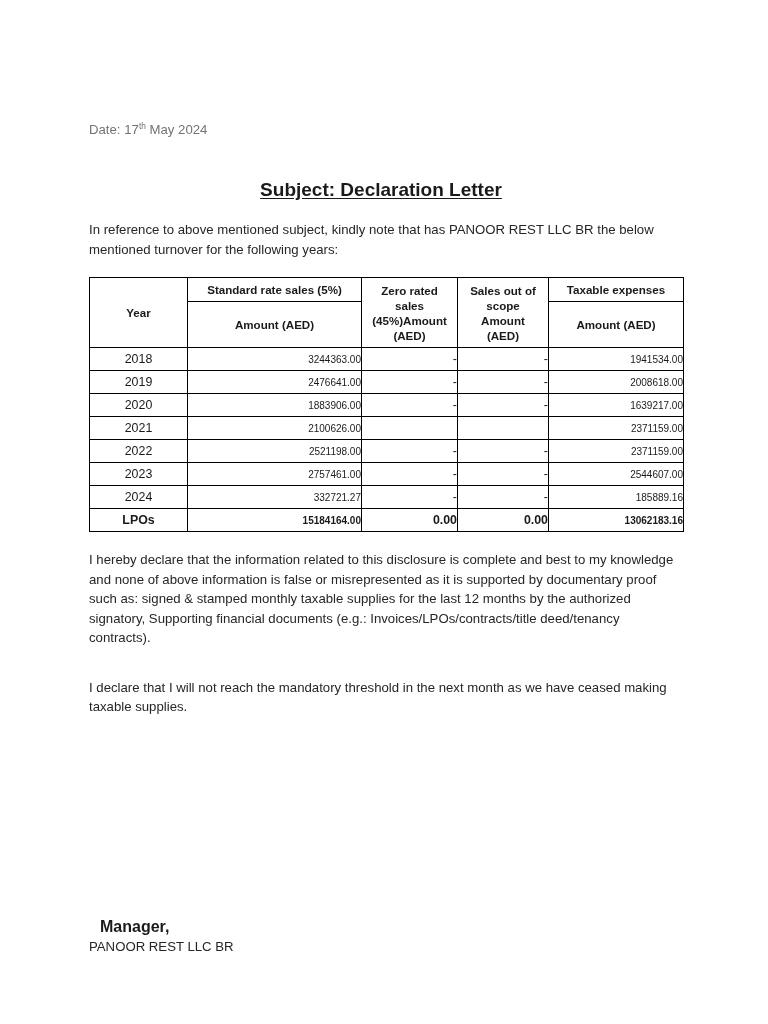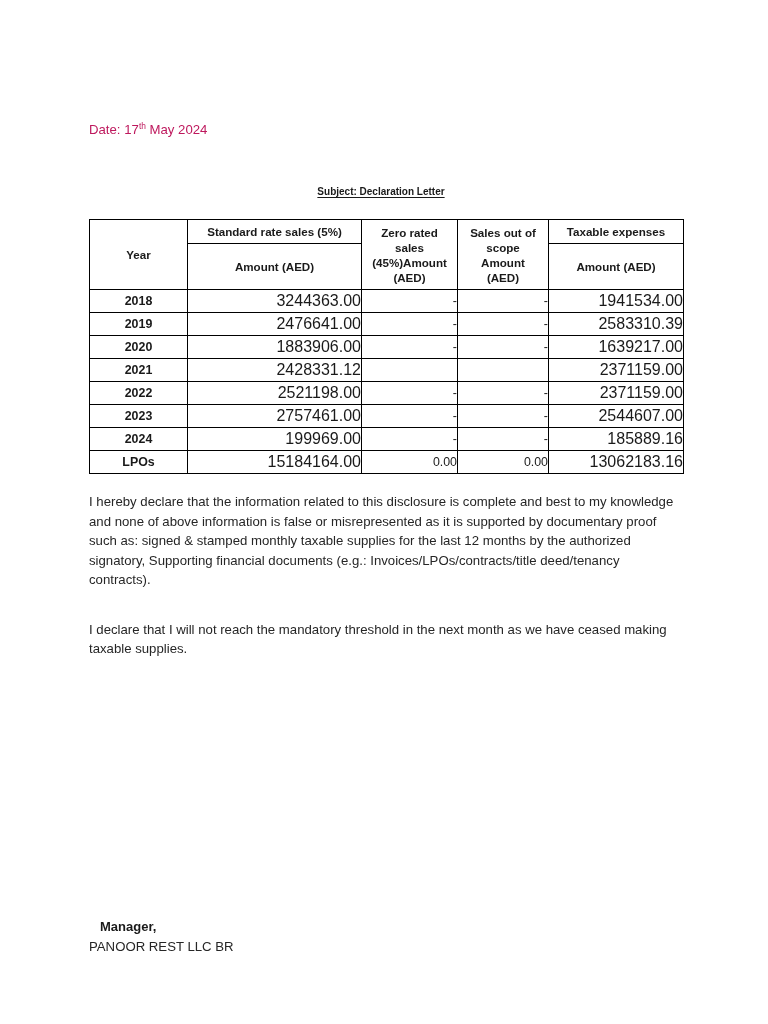--- a/index.html
+++ b/index.html
@@ -29,40 +29,40 @@
     left: 89px;
     top: 121px;
     width: 594px;
   }
 
   
   .line-date {
     font-size: 13.2px;
     line-height: 18px;
     margin: 0 0 26px 0;
-    color: #be185d;
+    color: #737373;
   }
   .line-to {
     font-size: 13.2px;
     line-height: 18px;
     font-weight: bold;
     margin: 0 0 0 0;
     color: #1a1a1a;
   }
   .line-to .u {
     text-decoration: underline;
     text-underline-offset: 2px;
   }
   .subject-wrap {
     margin: 42px 0 0 0;
     text-align: center;
     padding-right: 10px;
   }
   .subject {
-    font-size: 10px;
+    font-size: 19px;
     line-height: 18px;
     font-weight: bold;
     text-decoration: underline;
     text-underline-offset: 2px;
     color: #1a1a1a;
   }
   .para {
     font-size: 13.2px;
     line-height: 19.5px;
     margin: 20px 0 0 0;
@@ -100,37 +100,37 @@
     padding: 3px 4px;
   }
   th.year-cell {
     font-size: 12.4px;
   }
   td.year-cell {
     text-align: center;
     font-size: 12.4px;
     height: 22px;
     padding: 1px 4px;
-    font-weight: bold;
+    font-weight: normal;
   }
   td.num {
     text-align: right;
-    font-size: 16px;
+    font-size: 10px;
     height: 22px;
     padding: 1px 7px 1px 4px;
     margin-top: 16px;
   }
   td.dash {
     text-align: right;
     font-size: 12.4px;
     height: 22px;
     padding: 1px 7px 1px 4px;
   }
   tr.total-row td {
-    font-weight: normal;
+    font-weight: bold;
   }
   tr.total-row td.year-cell {
     font-weight: bold;
   }
   .col-year   { width: 98px; }
   .col-std    { width: 174px; }
   .col-zero   { width: 96px; }
   .col-scope  { width: 91px; }
   .col-exp    { width: 135px; }
 
@@ -142,21 +142,21 @@
   }
 
   
   .sig-block {
     position: absolute;
     left: 89px;
     top: 918px;
     width: 500px;
   }
   .sig-title {
-    font-size: 13px;
+    font-size: 16px;
     line-height: 18px;
     font-weight: bold;
     color: #1a1a1a;
     margin: 0;
     padding-left: 11px;
   }
   .sig-company {
     font-size: 13.2px;
     line-height: 18px;
     color: #262626;
@@ -170,20 +170,21 @@
 
   <div class="content">
 
     <p class="line-date"><span>Date:</span> <span>17</span><sup>th</sup><span> May 2024</span></p>
 
 
     <div class="subject-wrap">
       <span class="subject">Subject: Declaration Letter</span>
     </div>
 
+    <p class="para">In reference to above mentioned subject, kindly note that has PANOOR REST LLC BR the below mentioned turnover for the following years:</p>
 
     <table class="turnover">
       <colgroup>
         <col class="col-year">
         <col class="col-std">
         <col class="col-zero">
         <col class="col-scope">
         <col class="col-exp">
       </colgroup>
       <thead>
@@ -215,53 +216,53 @@
             <td class="num">3244363.00</td>
             <td class="dash">-</td>
             <td class="dash">-</td>
             <td class="num">1941534.00</td>
           </tr>
           <tr>
             <td class="year-cell">2019</td>
             <td class="num">2476641.00</td>
             <td class="dash">-</td>
             <td class="dash">-</td>
-            <td class="num">2583310.39</td>
+            <td class="num">2008618.00</td>
           </tr>
           <tr>
             <td class="year-cell">2020</td>
             <td class="num">1883906.00</td>
             <td class="dash">-</td>
             <td class="dash">-</td>
             <td class="num">1639217.00</td>
           </tr>
           <tr>
             <td class="year-cell">2021</td>
-            <td class="num">2428331.12</td>
+            <td class="num">2100626.00</td>
             <td class="dash"></td>
             <td class="dash"></td>
             <td class="num">2371159.00</td>
           </tr>
           <tr>
             <td class="year-cell">2022</td>
             <td class="num">2521198.00</td>
             <td class="dash">-</td>
             <td class="dash">-</td>
             <td class="num">2371159.00</td>
           </tr>
           <tr>
             <td class="year-cell">2023</td>
             <td class="num">2757461.00</td>
             <td class="dash">-</td>
             <td class="dash">-</td>
             <td class="num">2544607.00</td>
           </tr>
           <tr>
             <td class="year-cell">2024</td>
-            <td class="num">199969.00</td>
+            <td class="num">332721.27</td>
             <td class="dash">-</td>
             <td class="dash">-</td>
             <td class="num">185889.16</td>
           </tr>
           <tr class="total-row">
             <td class="year-cell">LPOs</td>
             <td class="num">15184164.00</td>
             <td class="dash">0.00</td>
             <td class="dash">0.00</td>
             <td class="num">13062183.16</td>

